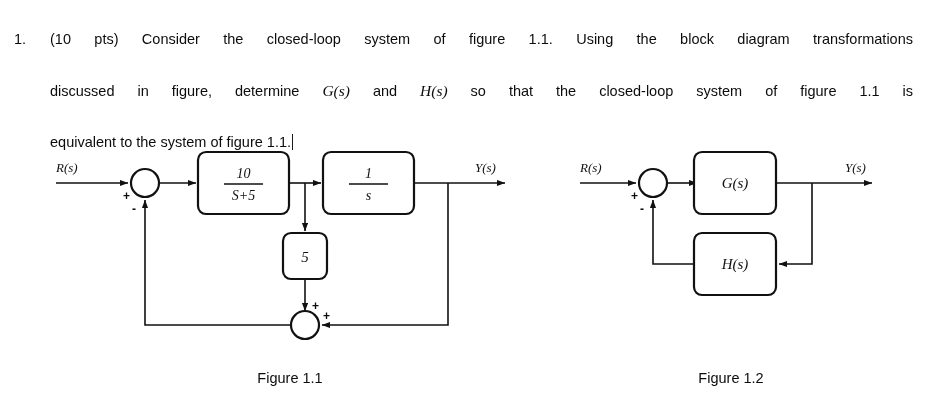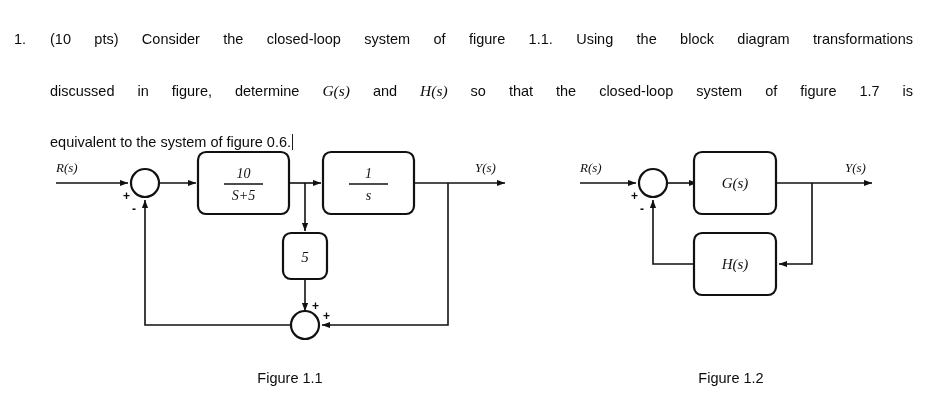--- a/index.html
+++ b/index.html
@@ -123,22 +123,22 @@
     fill: #0c0c0c;
   }
 </style>
 </head>
 <body>
 
 <div id="problem-statement">
   <div class="q-number">1.</div>
   <div class="q-body">
     <span class="line justified"><span>(10 pts) Consider the closed-loop system of figure 1.1. Using the block diagram transformations</span></span>
-    <span class="line justified"><span>discussed in figure, determine </span><span class="mathvar">G(s)</span><span> and </span><span class="mathvar">H(s)</span><span> so that the closed-loop system of figure 1.7 is</span></span>
-    <span class="line"><span>equivalent to the system of figure 0.6.</span><span class="caret"></span></span>
+    <span class="line justified"><span>discussed in figure, determine </span><span class="mathvar">G(s)</span><span> and </span><span class="mathvar">H(s)</span><span> so that the closed-loop system of figure 1.1 is</span></span>
+    <span class="line"><span>equivalent to the system of figure 1.1.</span><span class="caret"></span></span>
   </div>
 </div>
 
 <div id="figures">
 <svg id="fig-svg" width="936" height="418" viewBox="0 0 936 418" xmlns="http://www.w3.org/2000/svg">
   <defs>
     <marker id="arw" markerWidth="9" markerHeight="9" refX="8.4" refY="3.2" orient="auto" markerUnits="userSpaceOnUse">
       <path d="M0,0 L8.6,3.2 L0,6.4 z" fill="#111111"></path>
     </marker>
   </defs>

